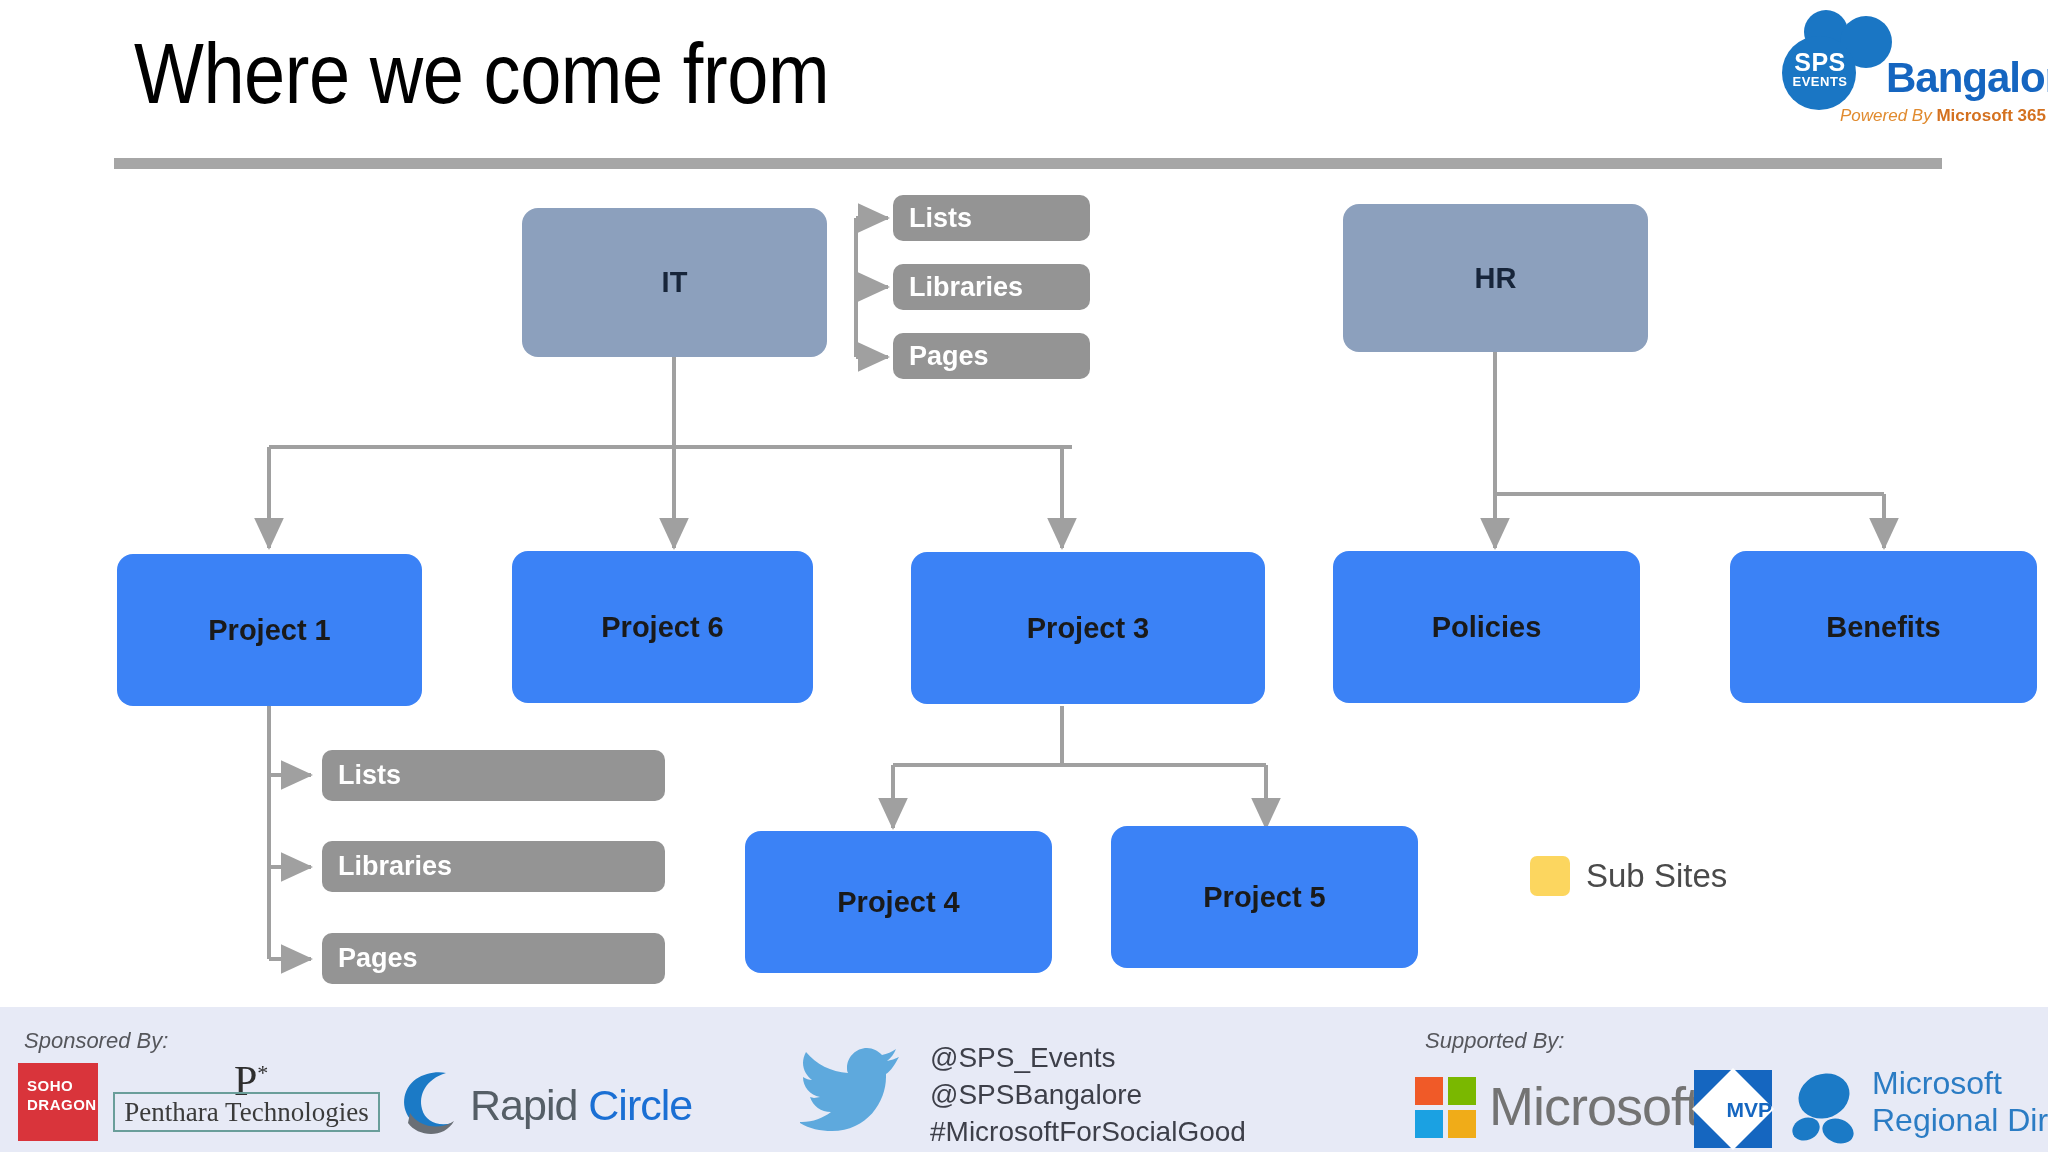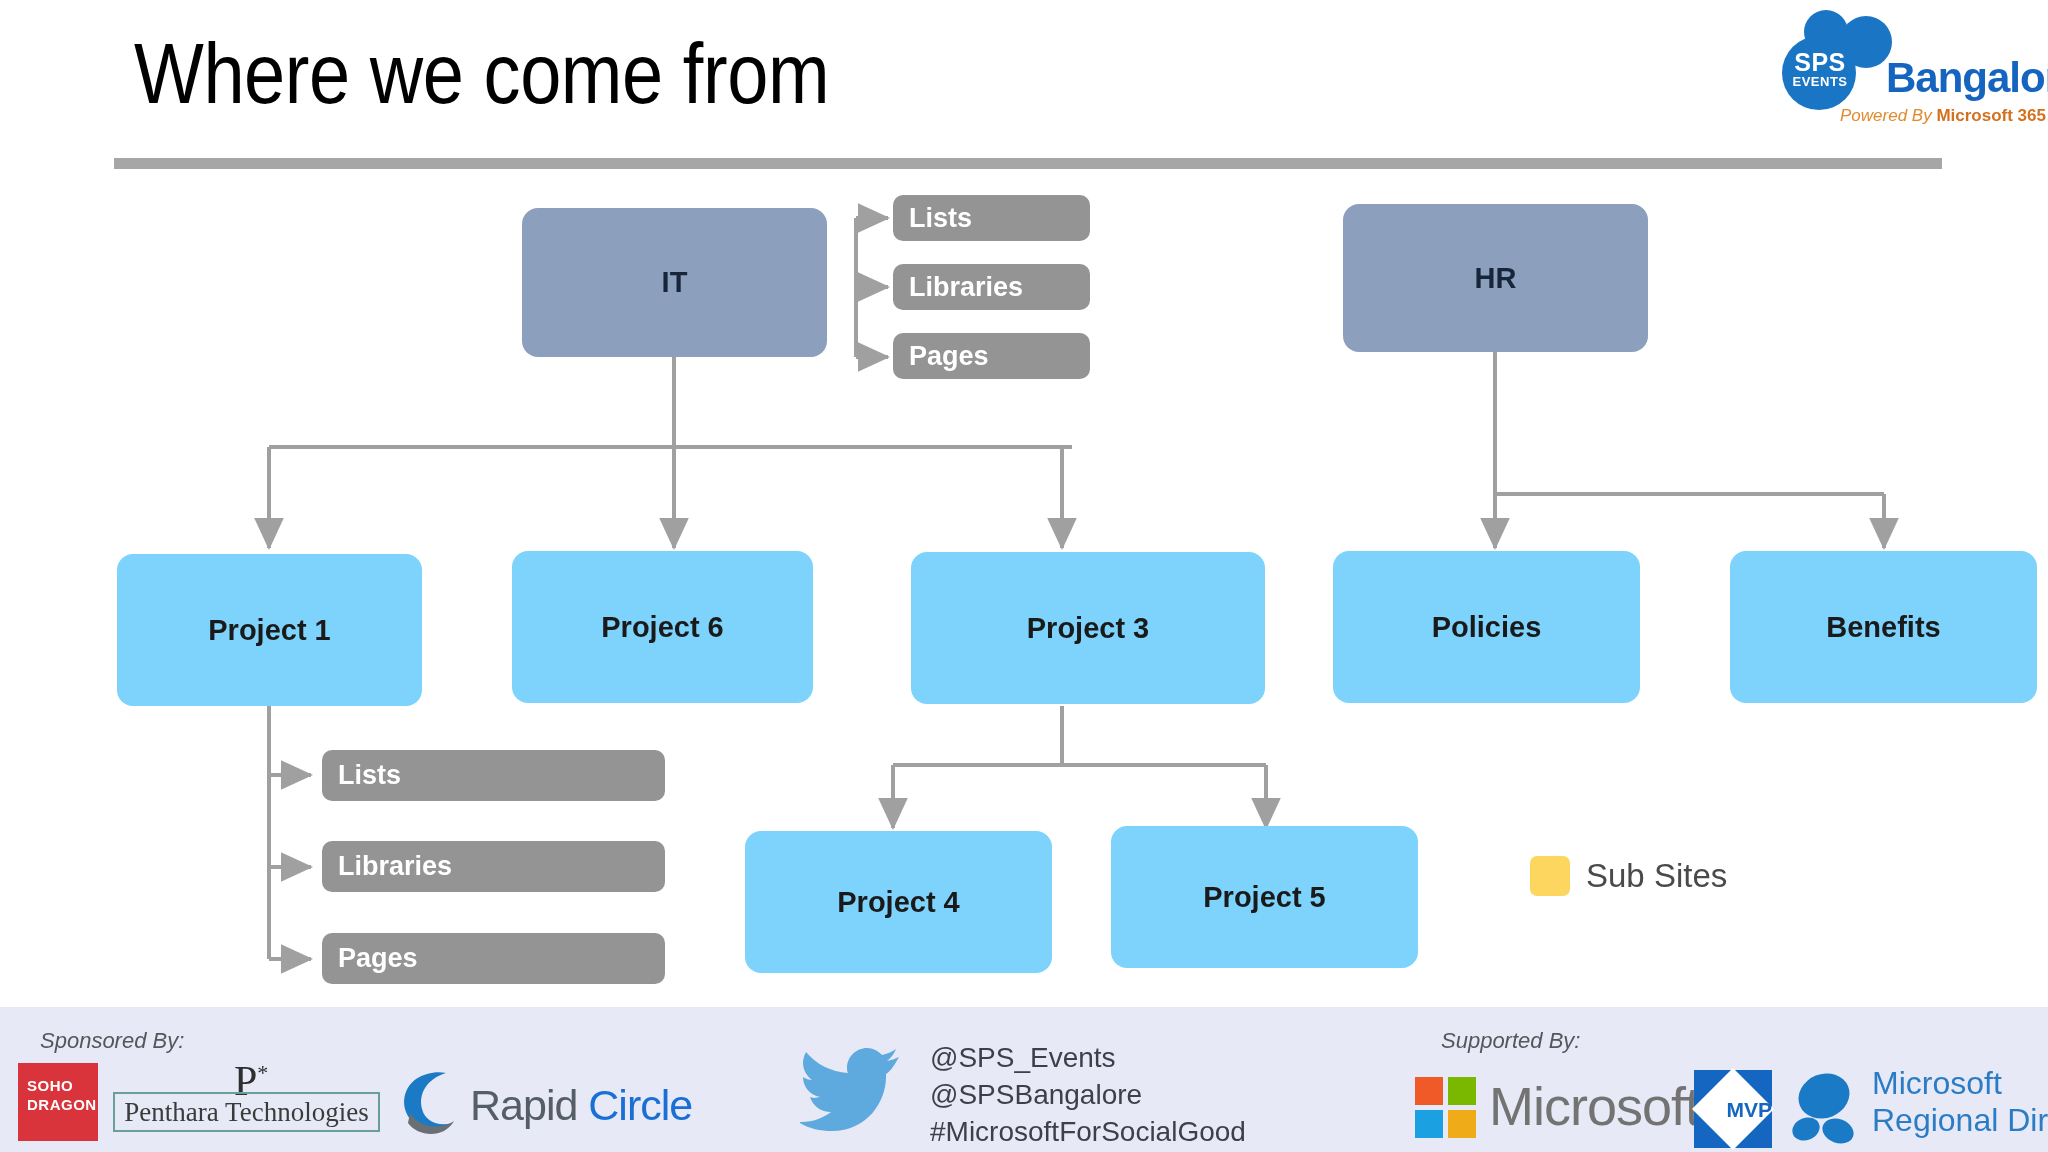--- a/index.html
+++ b/index.html
@@ -106,21 +106,21 @@
     justify-content: center;
     font-weight: bold;
     border-radius: 16px;
   }
   .node.site {
     background: #8ca0bd;
     color: #17253a;
     font-size: 29px;
   }
   .node.sub {
-    background: #7dd3fc;
+    background: #3b82f6;
     color: #1a1a1a;
     font-size: 29px;
   }
   .node.leaf {
     background: #949494;
     color: #ffffff;
     font-size: 27px;
     justify-content: flex-start;
     padding-left: 16px;
     border-radius: 10px;
@@ -149,21 +149,20 @@
     top: 1007px;
     width: 2048px;
     height: 145px;
     background: #e7eaf6;
   }
   .footer-label {
     position: absolute;
     font-size: 22px;
     font-style: italic;
     color: #55565b;
-    margin-left: 16px;
   }
   #sponsored-label { left: 24px; top: 21px; }
   #supported-label { left: 1425px; top: 21px; }
 
   
   #soho-logo {
     position: absolute;
     left: 18px; top: 56px;
     width: 80px; height: 78px;
     background: #d9343b;

